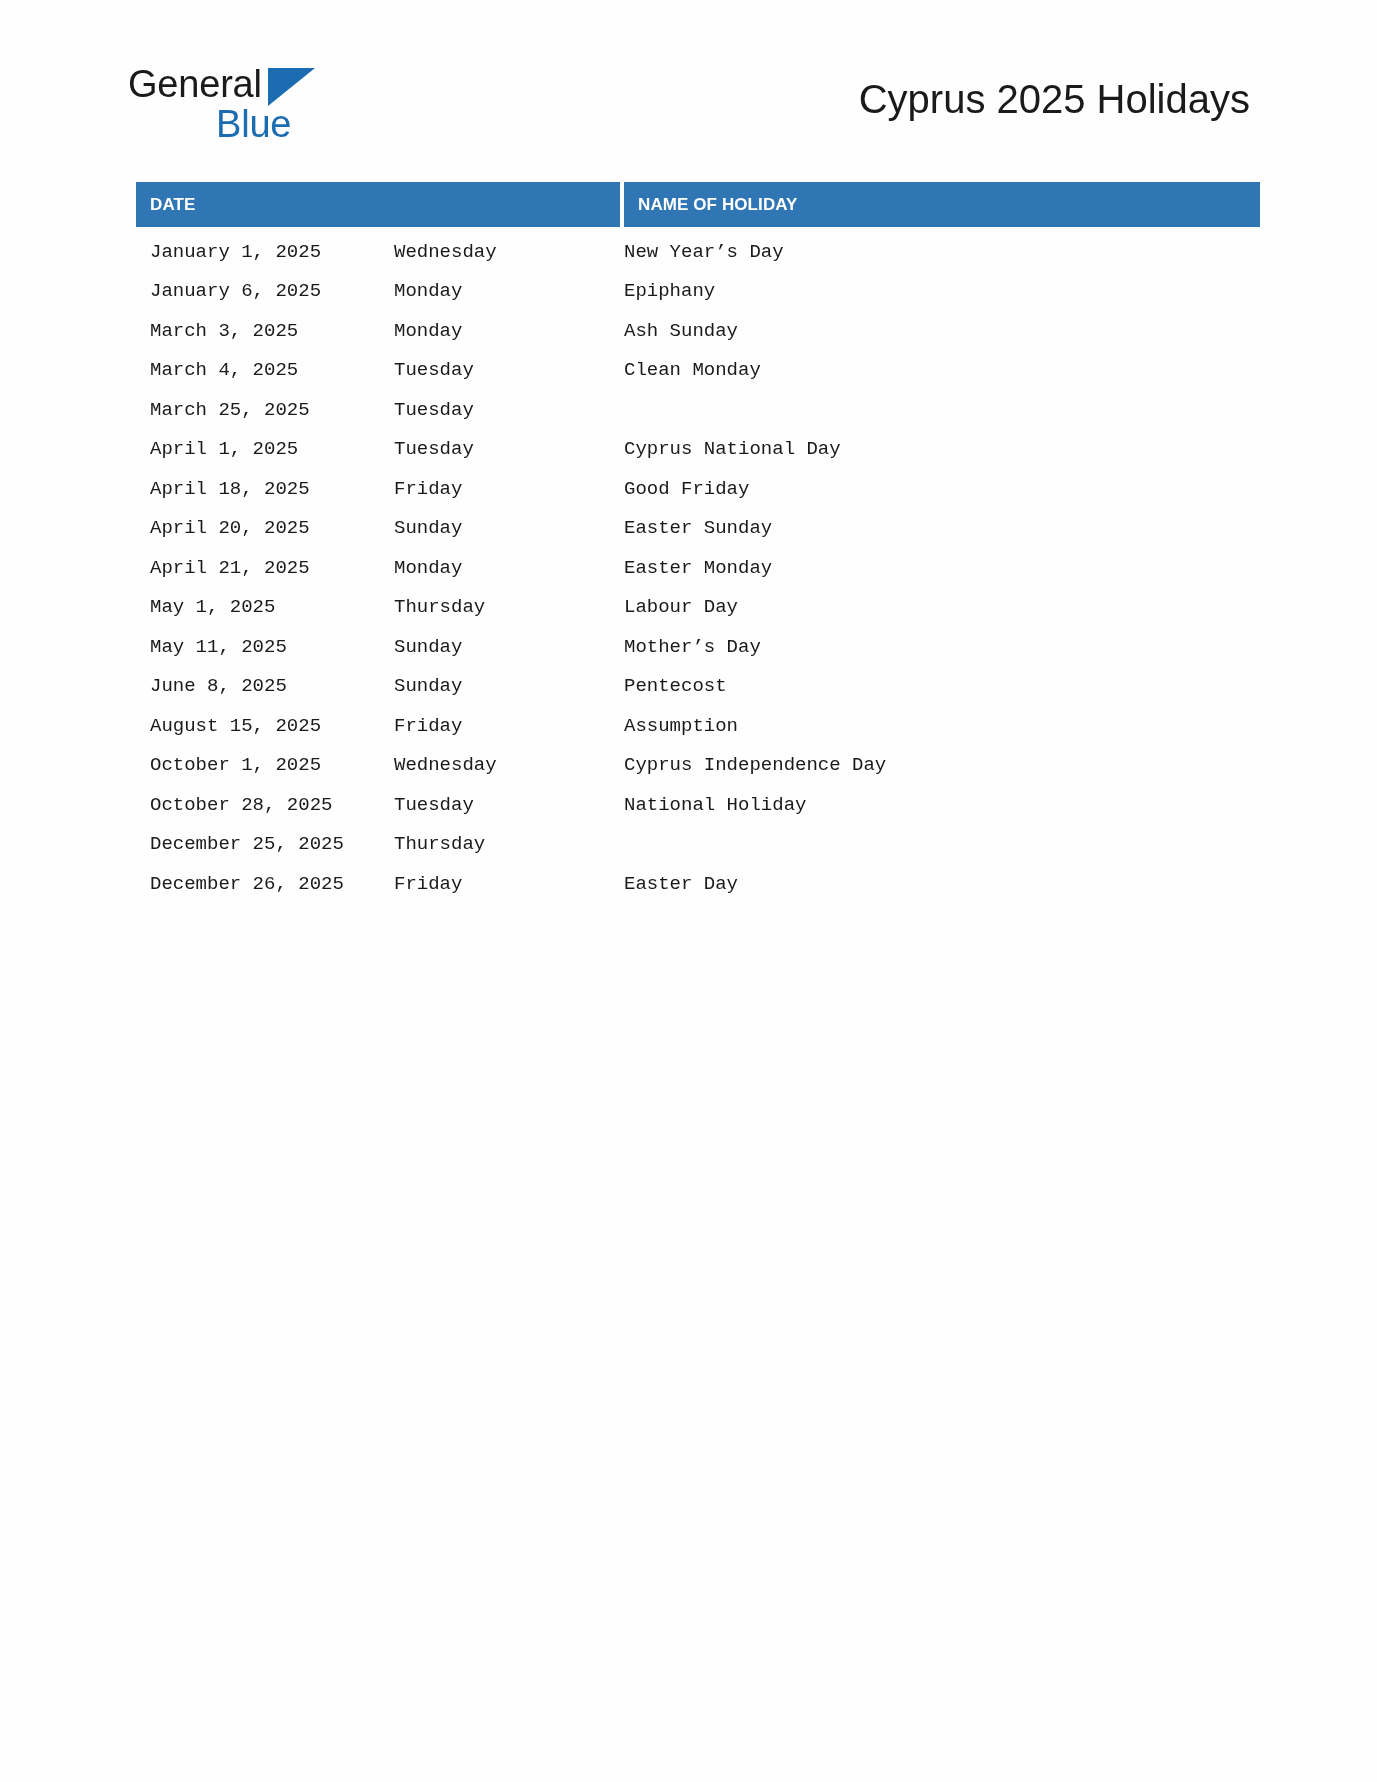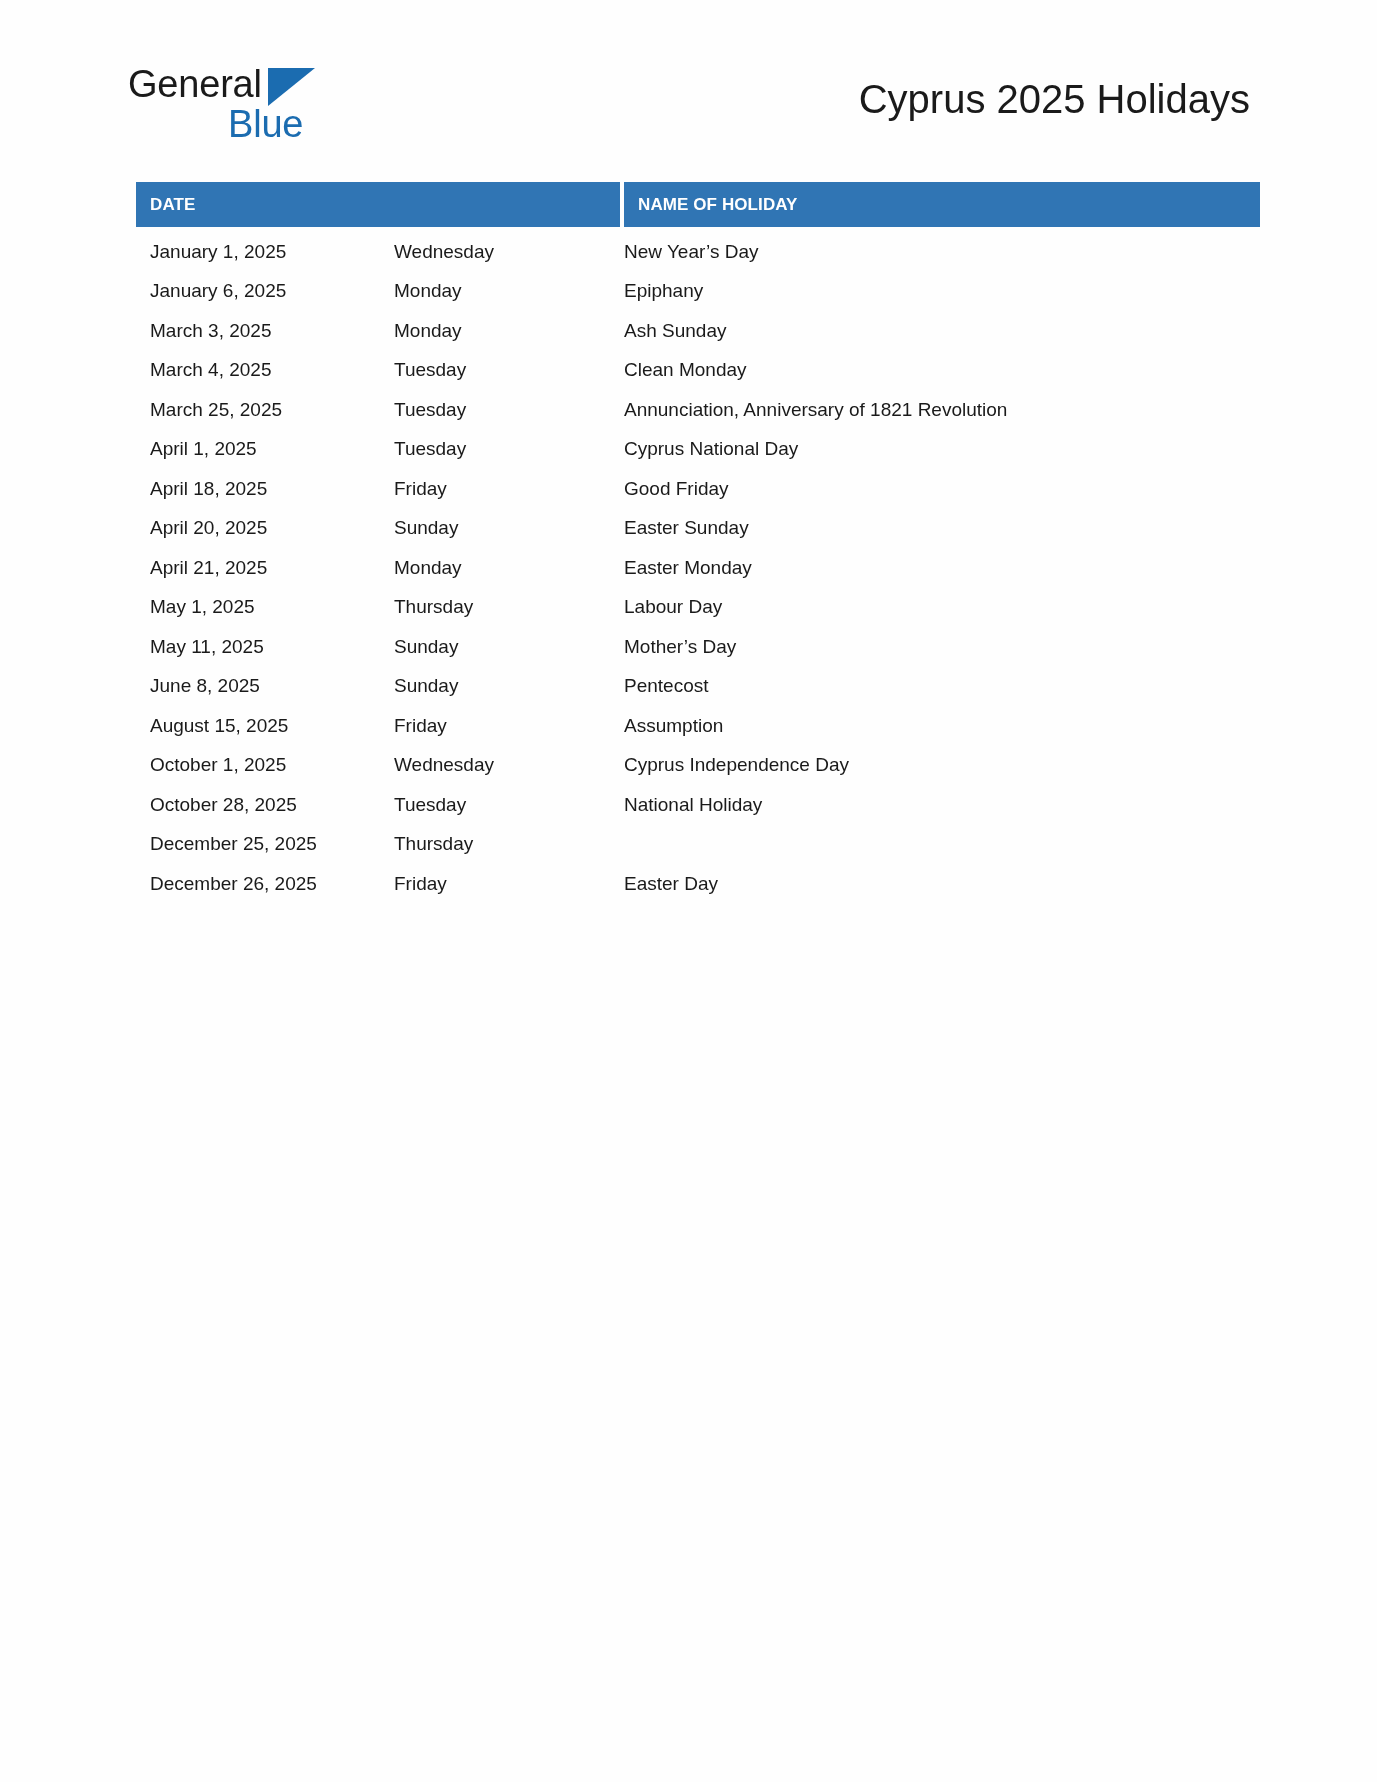--- a/index.html
+++ b/index.html
@@ -54,21 +54,21 @@
     position: absolute;
     left: 140px;
     top: 6px;
     width: 0;
     height: 0;
     border-left: 47px solid #1b6cb0;
     border-bottom: 38px solid transparent;
   }
   .logo-blue {
     position: absolute;
-    left: 100px;
+    left: 88px;
     top: 40px;
     font-size: 38px;
     line-height: 44px;
     color: #1b6cb0;
     font-family: "Liberation Sans", sans-serif;
     letter-spacing: -0.2px;
     white-space: nowrap;
   }
 
   .page-title {
@@ -116,20 +116,21 @@
     width: 4px;
     background: #fefefe;
   }
   .th-name {
     width: 636px;
   }
 
   .tbody {
     width: 100%;
     padding-top: 5px;
+    font-family: Liberation Mono, monospace;
   }
   .tr {
     display: flex;
     width: 100%;
     height: 39.5px;
     align-items: center;
   }
   .td {
     font-size: 19px;
     color: #1a1a1a;
@@ -190,21 +191,20 @@
           <div class="td td-name">Ash Sunday</div>
         </div>
         <div class="tr">
           <div class="td td-date">March 4, 2025</div>
           <div class="td td-day">Tuesday</div>
           <div class="td td-name">Clean Monday</div>
         </div>
         <div class="tr">
           <div class="td td-date">March 25, 2025</div>
           <div class="td td-day">Tuesday</div>
-          <div class="td td-name">Annunciation, Anniversary of 1821 Revolution</div>
         </div>
         <div class="tr">
           <div class="td td-date">April 1, 2025</div>
           <div class="td td-day">Tuesday</div>
           <div class="td td-name">Cyprus National Day</div>
         </div>
         <div class="tr">
           <div class="td td-date">April 18, 2025</div>
           <div class="td td-day">Friday</div>
           <div class="td td-name">Good Friday</div>

